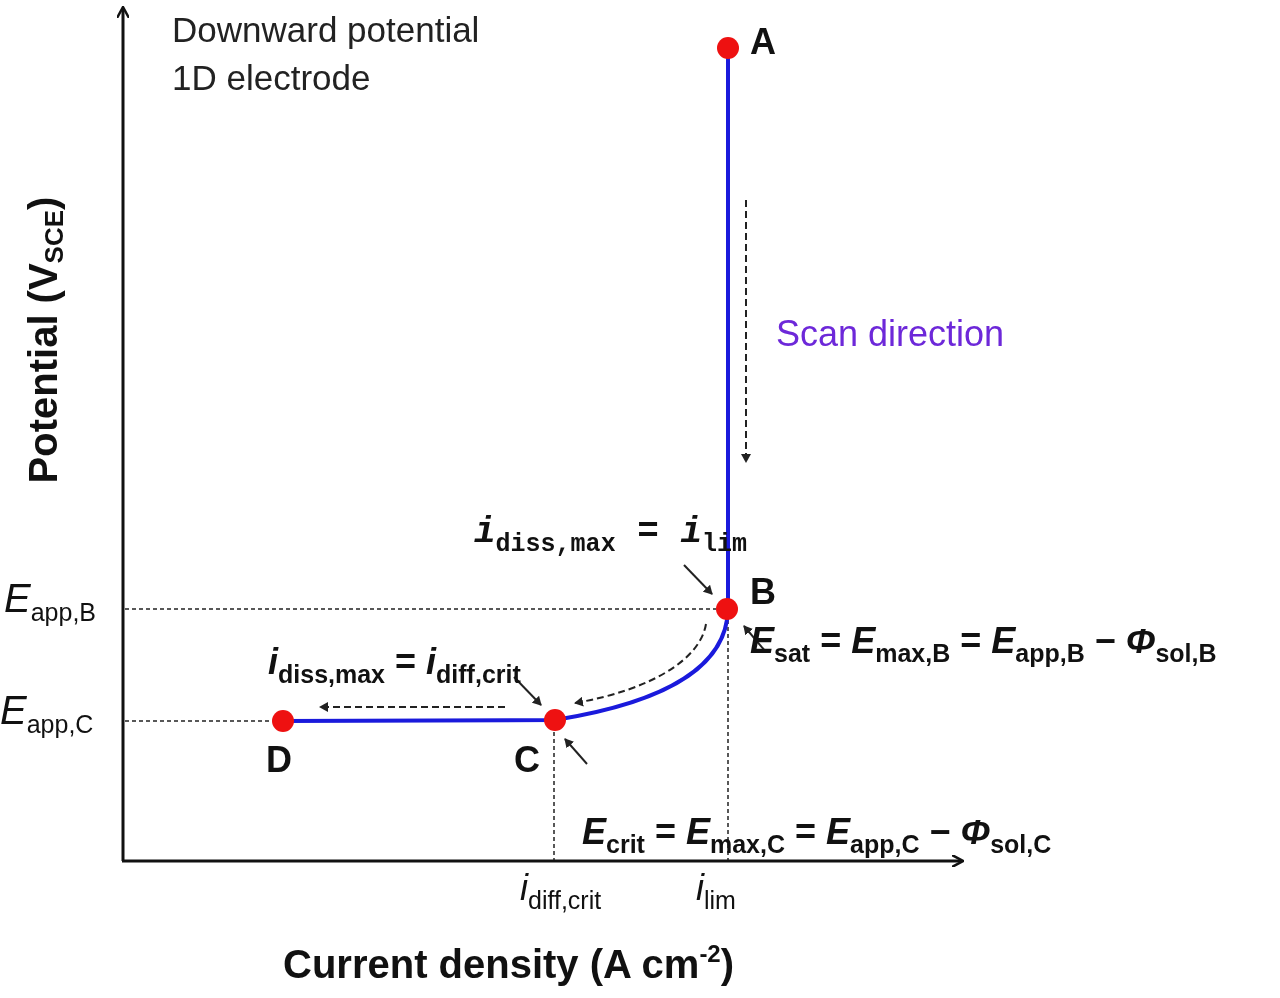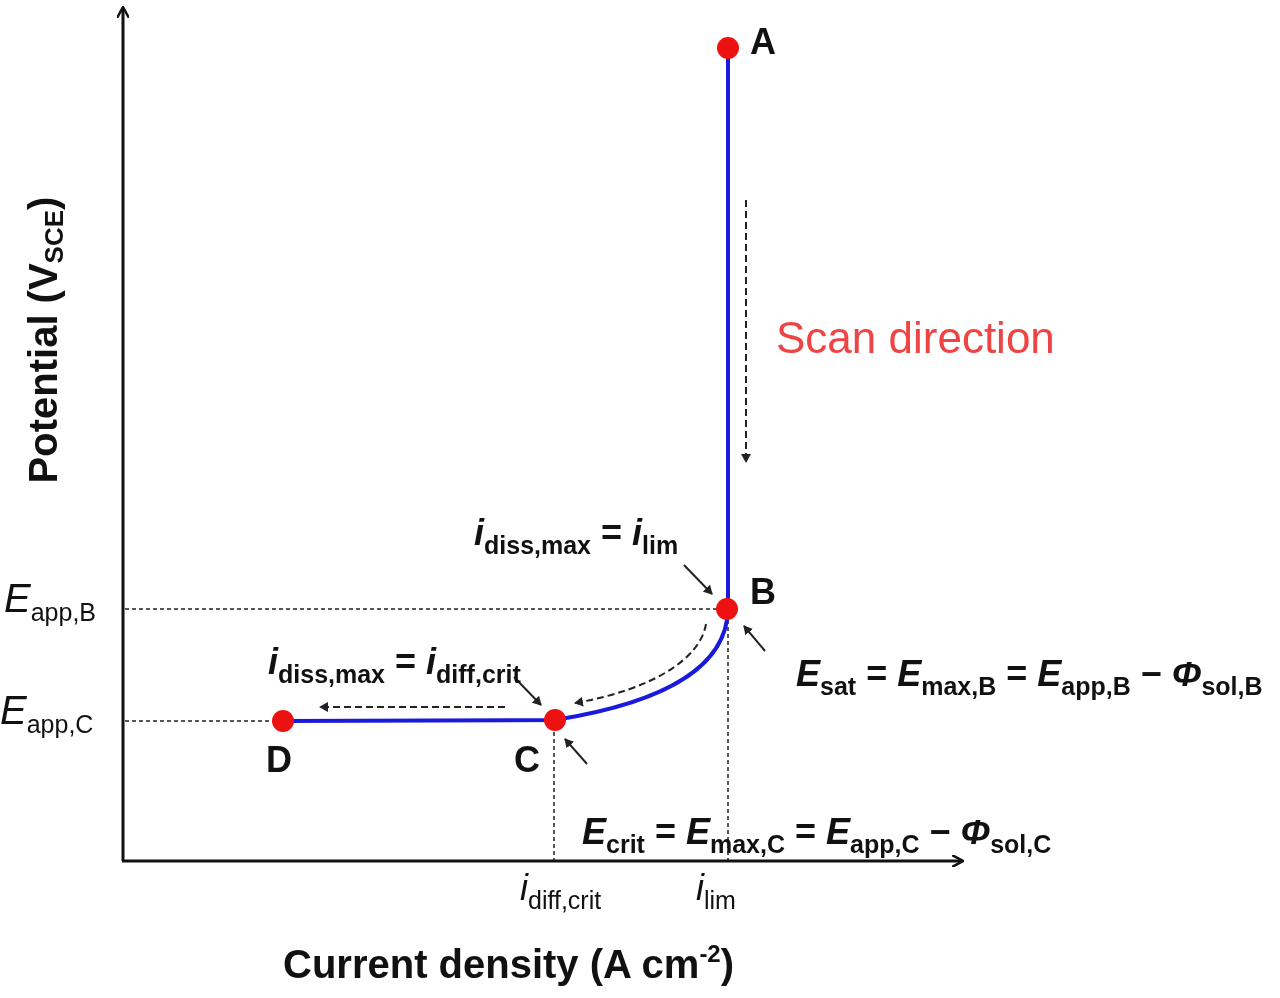--- a/index.html
+++ b/index.html
@@ -59,38 +59,40 @@
     <line x1="587" y1="764" x2="565" y2="739" marker-end="url(#ahs)"></line>
   </g>
 
   <circle cx="728" cy="48" r="11" fill="#ee1111"></circle>
   <circle cx="727" cy="609" r="11" fill="#ee1111"></circle>
   <circle cx="555" cy="720" r="11" fill="#ee1111"></circle>
   <circle cx="283" cy="721" r="11" fill="#ee1111"></circle>
 </svg>
 
 <div class="t note" style="left:172px; top:6px;">
+  <div>Downward potential</div>
+  <div>1D electrode</div>
 </div>
 
 <div class="t lbl" style="left:750px; top:24px;">A</div>
 <div class="t lbl" style="left:750px; top:574px;">B</div>
 <div class="t lbl" style="left:514px; top:742px;">C</div>
 <div class="t lbl" style="left:266px; top:742px;">D</div>
 
-<div class="t" style="left:776px; top:316px; font-size:44px; color:#ef4444;">Scan direction</div>
+<div class="t" style="left:776px; top:316px; font-size:36px; color:#6d28d9;">Scan direction</div>
 
-<div class="t eq" style="left:474px; top:515px;">
+<div class="t eq" style="left:474px; top:515px;font-family:Liberation Mono, monospace;">
   <i>i</i><sub>diss,max</sub><span style="white-space:pre"> = </span><i>i</i><sub>lim</sub>
 </div>
 
 <div class="t eq" style="left:268px; top:644px;">
   <i>i</i><sub>diss,max</sub><span style="white-space:pre"> = </span><i>i</i><sub>diff,crit</sub>
 </div>
 
-<div class="t eq" style="left:750px; top:656px;margin-left:46px;">
+<div class="t eq" style="left:750px; top:623px;">
   <i>E</i><sub>sat</sub><span style="white-space:pre"> = </span><i>E</i><sub>max,B</sub><span style="white-space:pre"> = </span><i>E</i><sub>app,B</sub><span style="white-space:pre"> − </span><i>Φ</i><sub>sol,B</sub>
 </div>
 
 <div class="t eq" style="left:582px; top:773px;margin-top:41px;">
   <i>E</i><sub>crit</sub><span style="white-space:pre"> = </span><i>E</i><sub>max,C</sub><span style="white-space:pre"> = </span><i>E</i><sub>app,C</sub><span style="white-space:pre"> − </span><i>Φ</i><sub>sol,C</sub>
 </div>
 
 <div class="t tick" style="left:4px; top:578px;">
   <i style="font-size:40px">E</i><sub>app,B</sub>
 </div>

